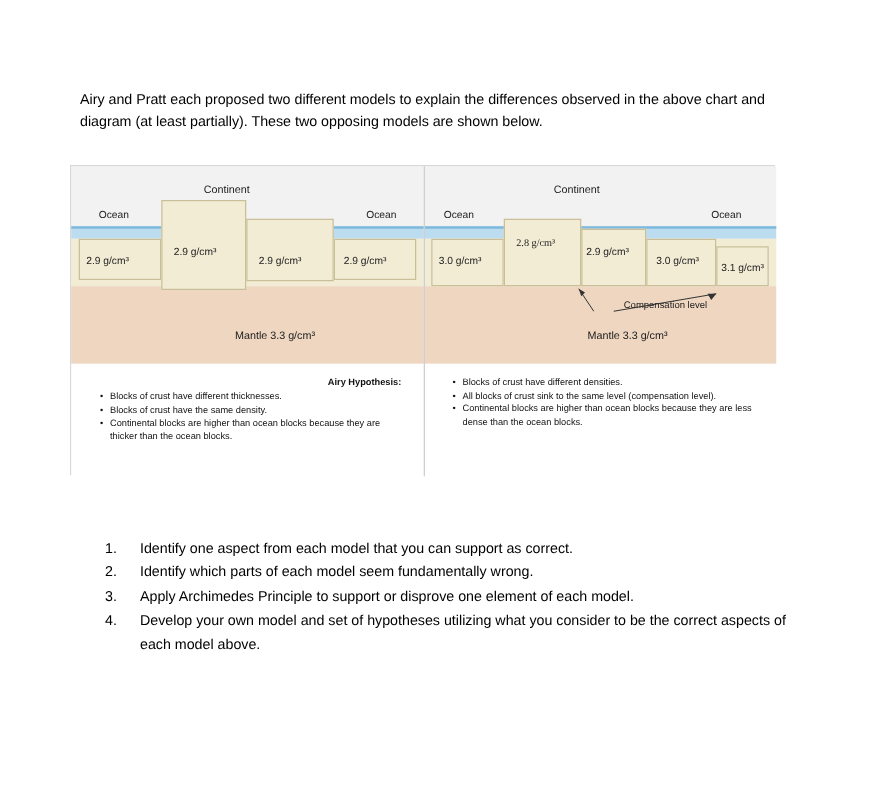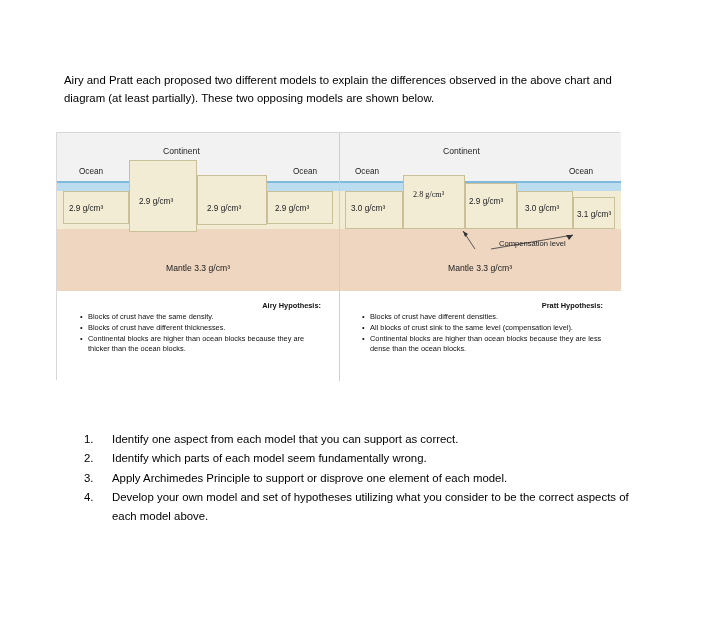--- a/index.html
+++ b/index.html
@@ -136,20 +136,21 @@
   }
 
   .mantle-label {
     position: absolute;
     width: 100%;
     text-align: center;
     top: 130px;
     font-size: 8.6px;
     color: #222;
     z-index: 12;
+    padding-left: 22px;
   }
 
   
   .comp-text {
     position: absolute;
     font-size: 7.6px;
     color: #222;
     white-space: nowrap;
     z-index: 15;
   }
@@ -241,22 +242,22 @@
       <div class="lbl" style="left:82px; top:64px;">2.9 g/cm³</div>
       <div class="lbl" style="left:150px; top:71px;">2.9 g/cm³</div>
       <div class="lbl" style="left:218px; top:71px;">2.9 g/cm³</div>
 
       <div class="mantle-label">Mantle 3.3 g/cm³</div>
 
       <div class="legendbox"></div>
       <div class="hyp">
         <span class="h-title">Airy Hypothesis:</span>
         <ul>
+          <li>Blocks of crust have different thicknesses.</li>
           <li>Blocks of crust have the same density.</li>
-          <li>Blocks of crust have different thicknesses.</li>
           <li>Continental blocks are higher than ocean blocks because they are thicker than the ocean blocks.</li>
         </ul>
       </div>
     </div>
 
     <div class="panel right">
       <div class="sky"></div>
       <div class="water"></div>
       <div class="waterline"></div>
       <div class="crustband"></div>
@@ -283,21 +284,20 @@
         <polygon points="2,2 7,5 4,8" fill="#333"></polygon>
         <line x1="30" y1="20" x2="112" y2="6" stroke="#333" stroke-width="0.8"></line>
         <polygon points="112,6 105,6 108,11" fill="#333"></polygon>
       </svg>
       <div class="comp-text" style="left:160px; top:106px;">Compensation level</div>
 
       <div class="mantle-label">Mantle 3.3 g/cm³</div>
 
       <div class="legendbox"></div>
       <div class="hyp">
-        <span class="h-title">Pratt Hypothesis:</span>
         <ul>
           <li>Blocks of crust have different densities.</li>
           <li>All blocks of crust sink to the same level (compensation level).</li>
           <li>Continental blocks are higher than ocean blocks because they are less dense than the ocean blocks.</li>
         </ul>
       </div>
     </div>
 
     <div class="panel-divider"></div>
   </div>

